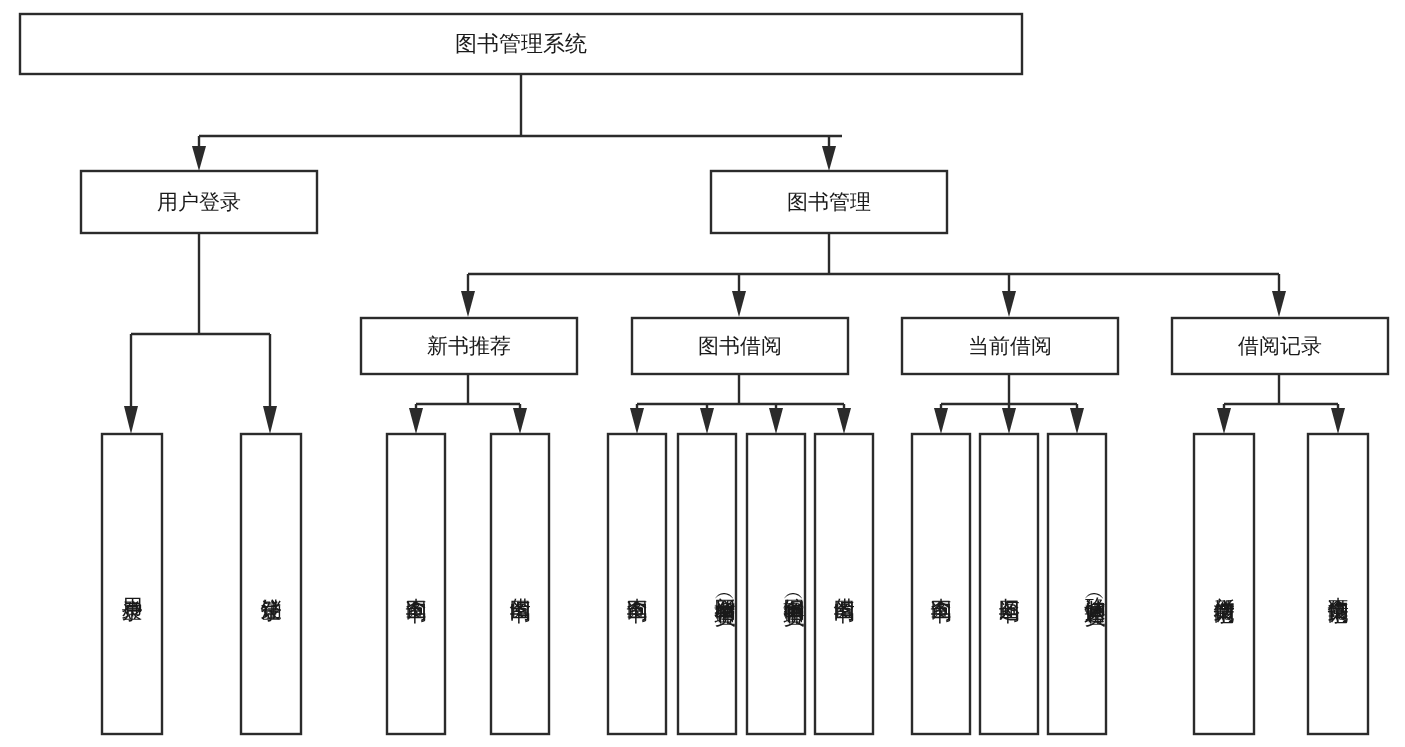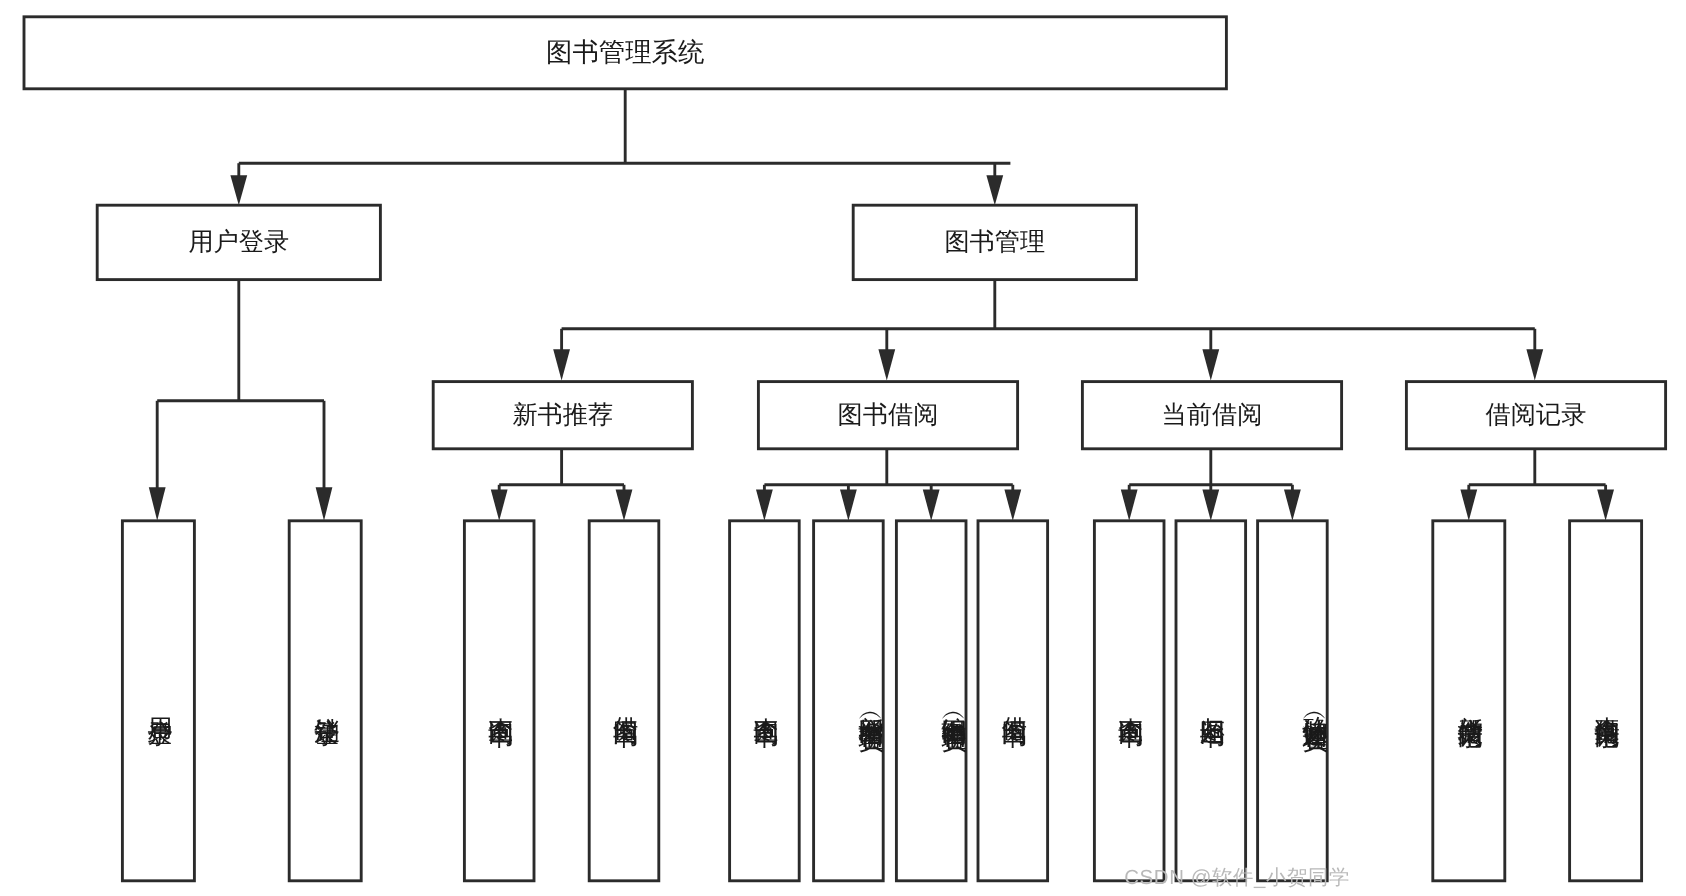--- a/index.html
+++ b/index.html
@@ -219,15 +219,14 @@
   <div class="vlabel" style="left:747px; top:440px; width:58px; height:294px; display:flex; align-items:flex-start; justify-content:center;">编辑图书（管理员）</div>
   <div class="vlabel" style="left:815px; top:434px; width:58px; height:300px; display:flex; align-items:center; justify-content:center;">借阅图书</div>
 
   <div class="vlabel" style="left:912px; top:434px; width:58px; height:300px; display:flex; align-items:center; justify-content:center;">查询图书</div>
   <div class="vlabel" style="left:980px; top:434px; width:58px; height:300px; display:flex; align-items:center; justify-content:center;">归还图书</div>
   <div class="vlabel" style="left:1048px; top:440px; width:58px; height:294px; display:flex; align-items:flex-start; justify-content:center;">确认归还（管理员）</div>
 
   <div class="vlabel" style="left:1194px; top:434px; width:60px; height:300px; display:flex; align-items:center; justify-content:center;">新增借阅记录</div>
   <div class="vlabel" style="left:1308px; top:434px; width:60px; height:300px; display:flex; align-items:center; justify-content:center;">查询借阅记录</div>
 
-  <div class="watermark">CSDN @软件_小贺同学</div>
 
 </div>
 
 </body></html>

